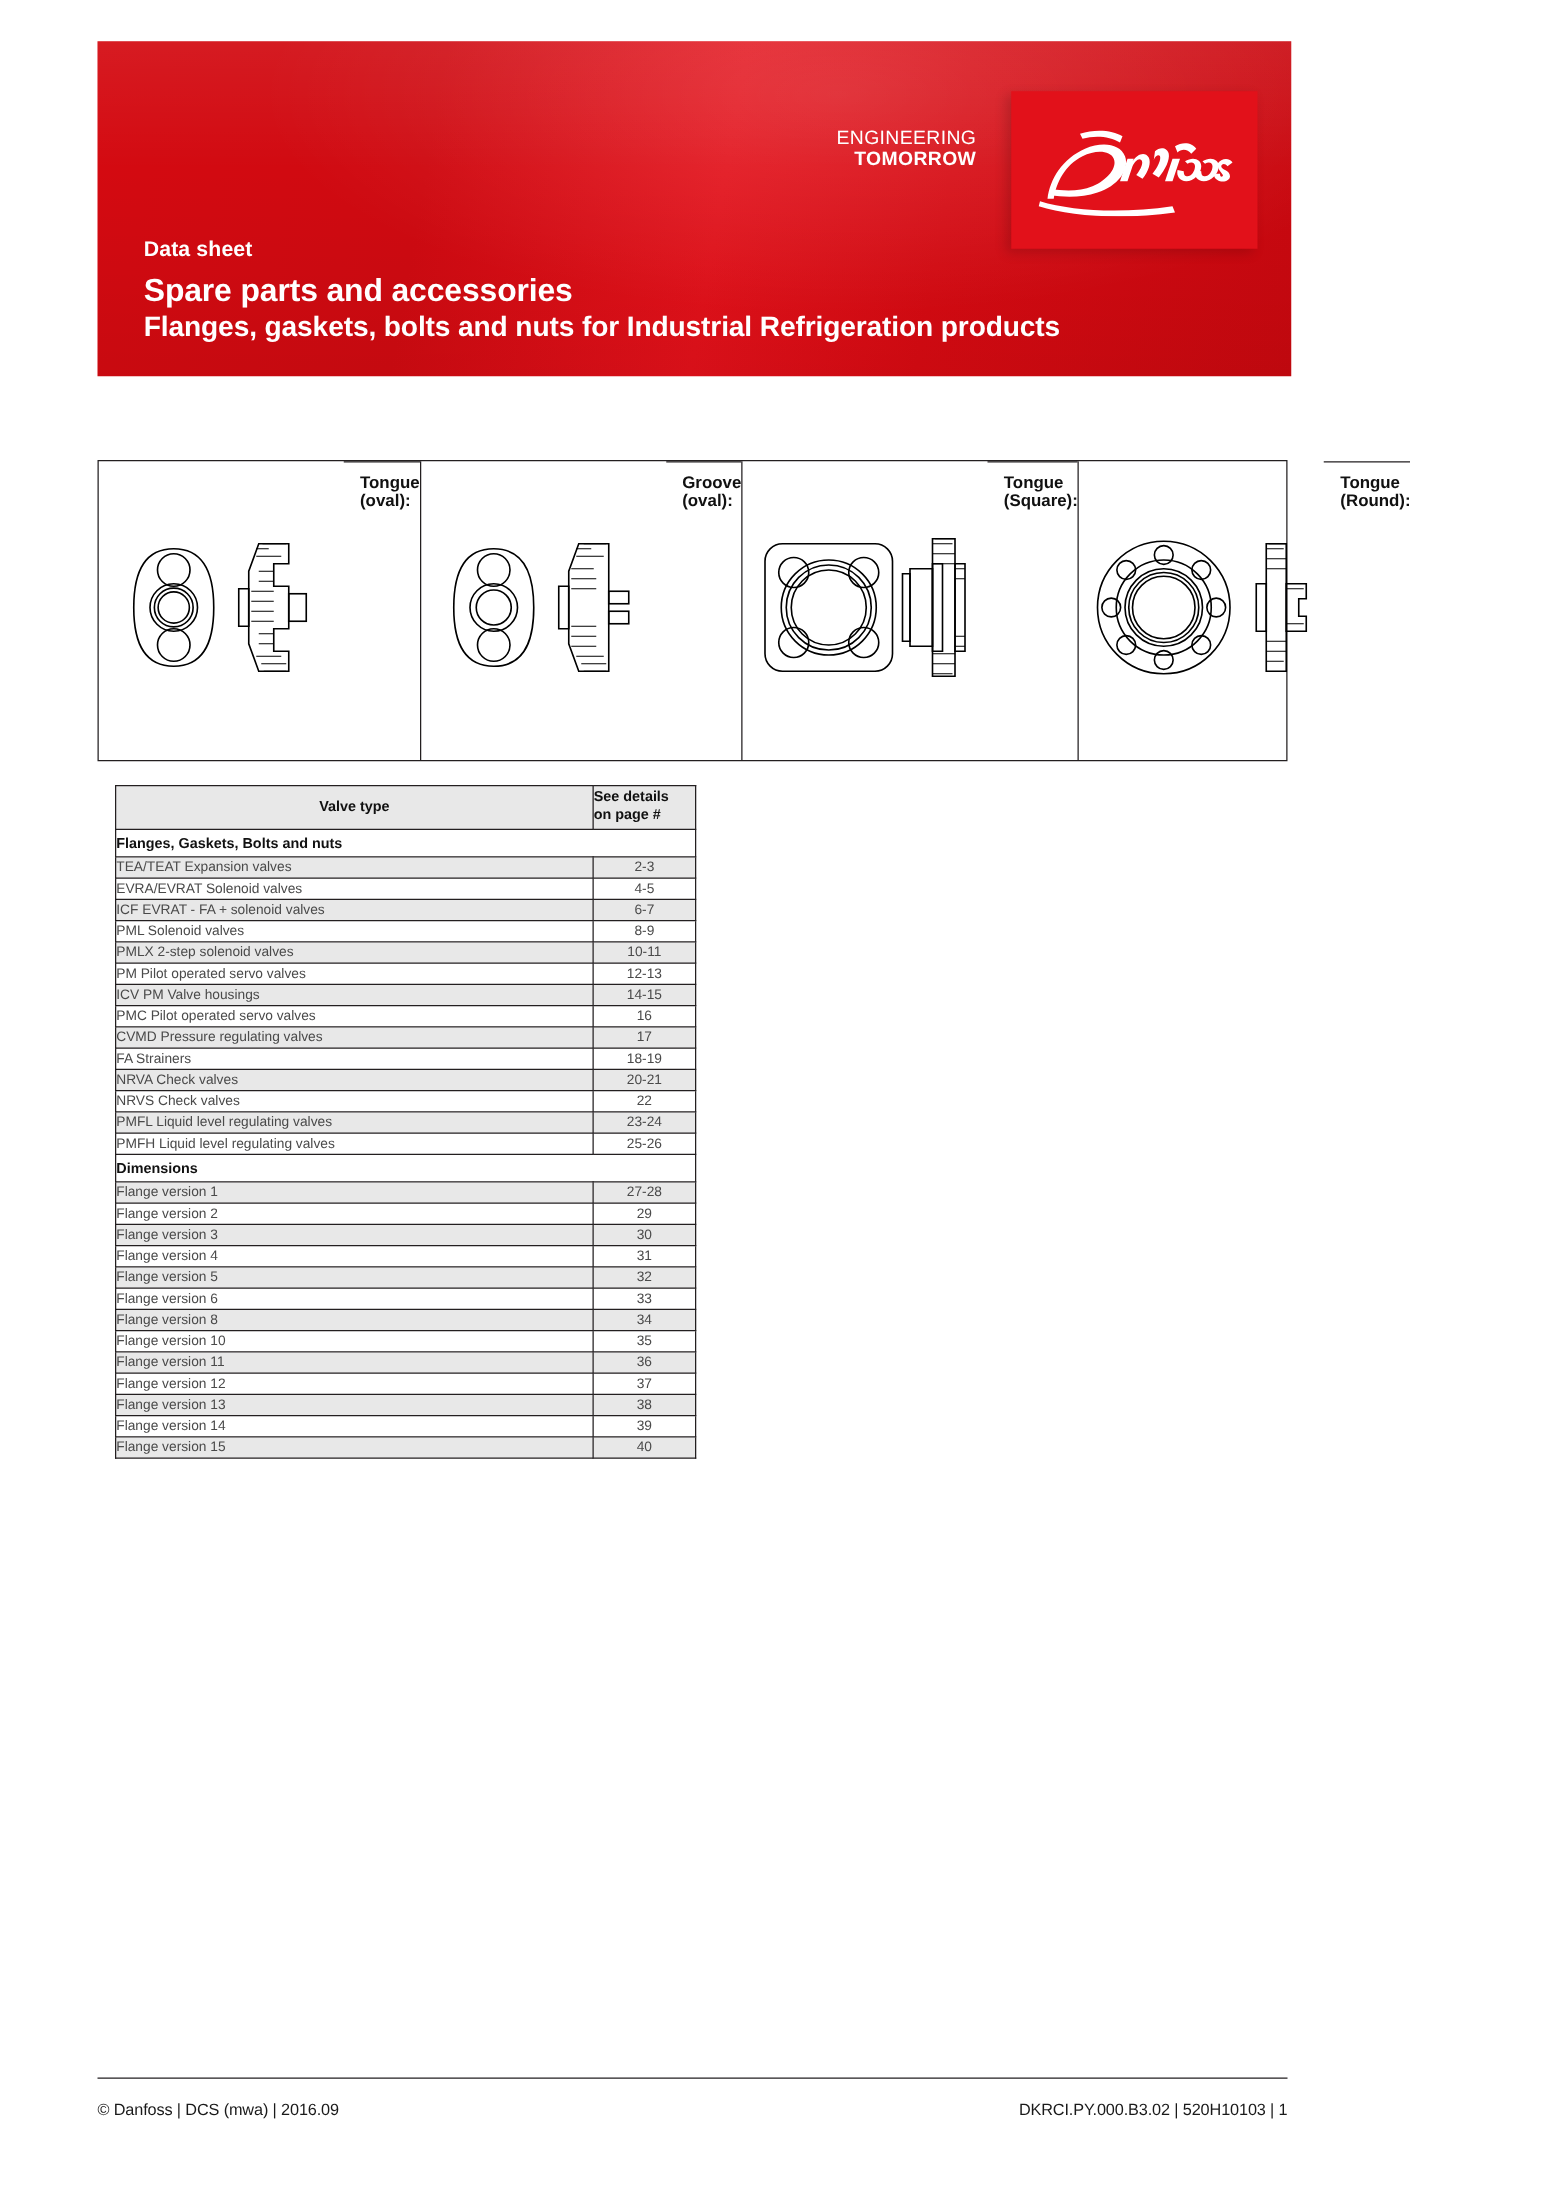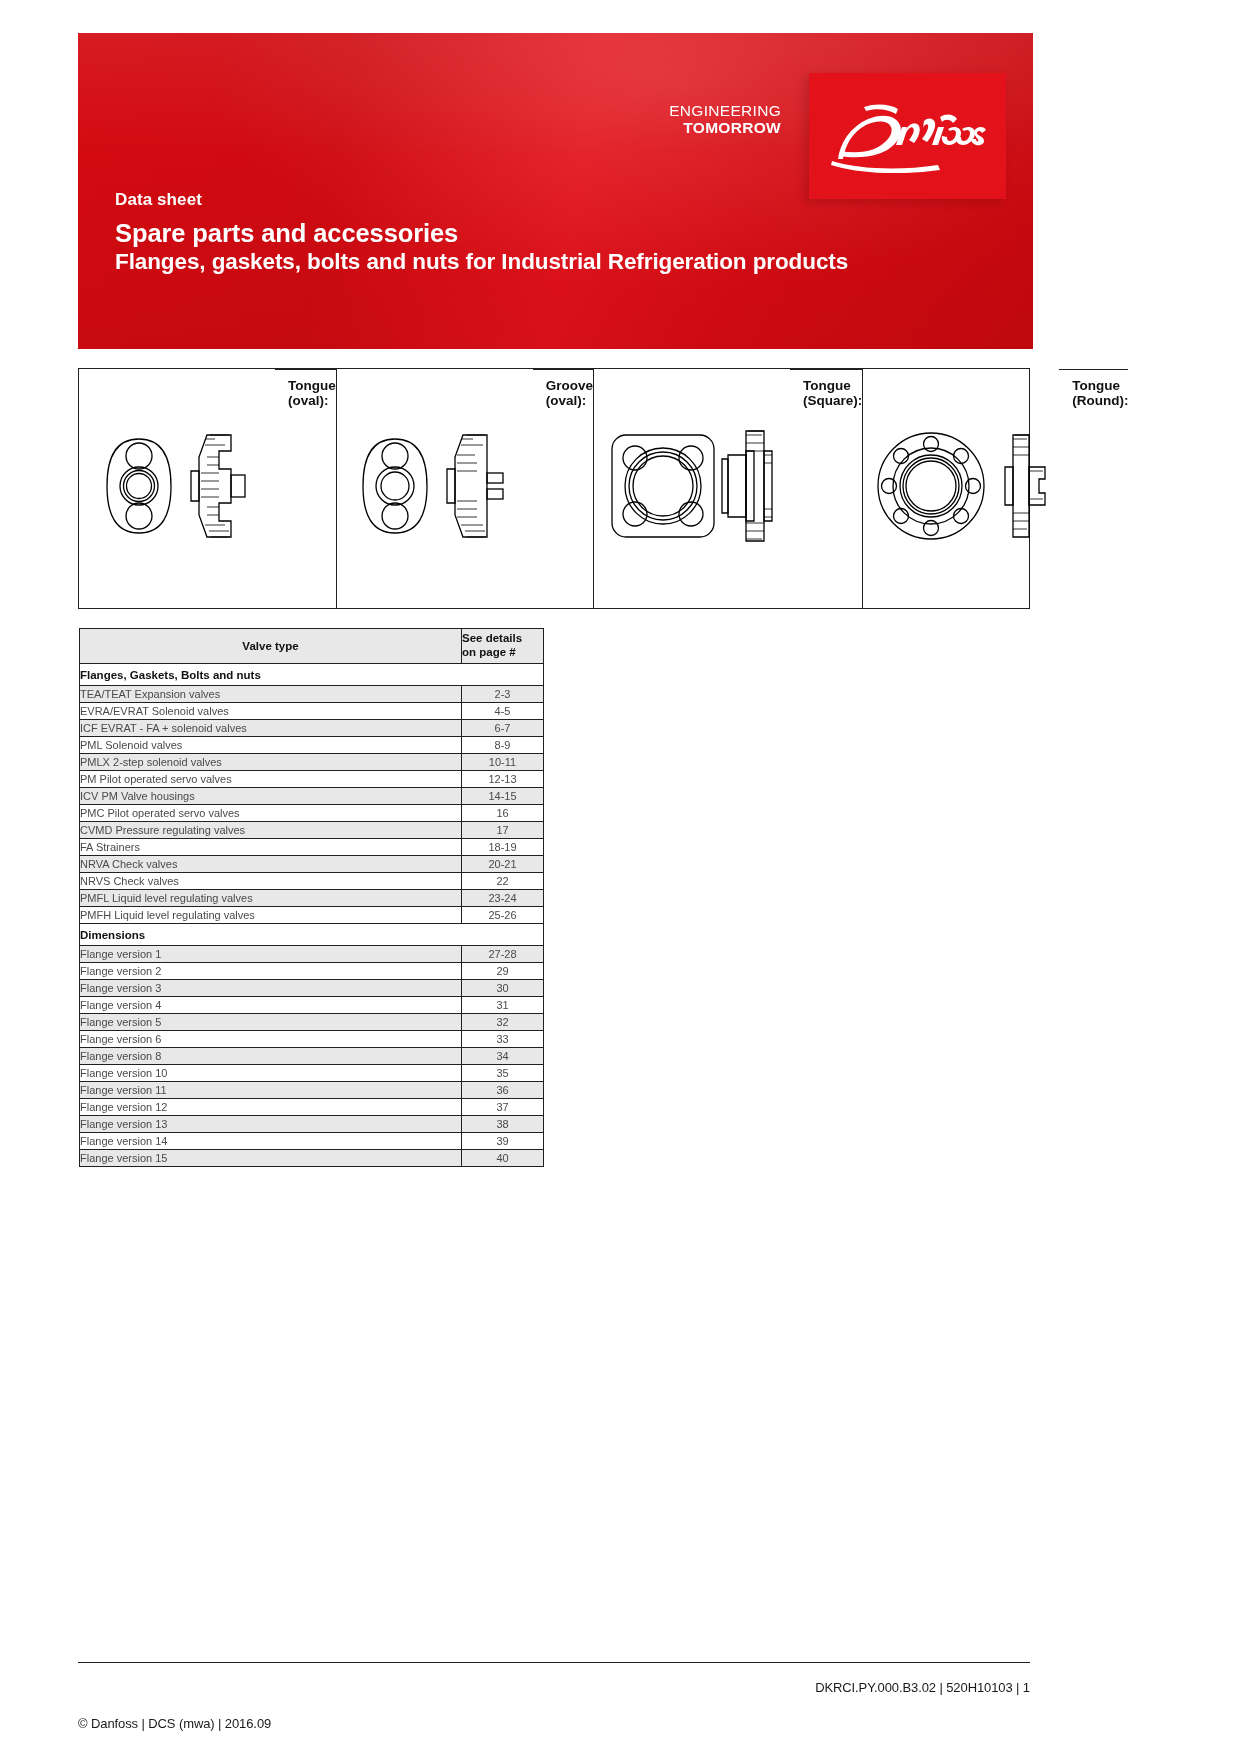--- a/index.html
+++ b/index.html
@@ -15,21 +15,21 @@
     color: #1a1a1a;
     overflow: hidden;
   }
 
   
   .banner {
     position: absolute;
     left: 78px;
     top: 33px;
     width: 955px;
-    height: 316px;
+    height: 268px;
     background:
       linear-gradient(100deg, #d40a11 0%, #cf0a11 28%, #e2111a 52%, #d60a12 70%, #c8080f 100%);
     overflow: hidden;
   }
   .banner-sheen {
     position: absolute;
     left: 0; top: 0;
     width: 100%; height: 100%;
     background:
       linear-gradient(180deg, rgba(255,255,255,0.07) 0%, rgba(255,255,255,0.0) 38%, rgba(0,0,0,0.05) 100%),
@@ -132,21 +132,21 @@
     padding-left: 13px;
     font-size: 13.5px;
     font-weight: 700;
     color: #111;
     box-sizing: border-box;
   }
 
   
   .tbl {
     position: absolute;
-    left: 79px;
+    left: 92px;
     top: 628px;
     width: 464px;
     border-collapse: collapse;
     table-layout: fixed;
     border-radius: 14px;
   }
   .tbl td, .tbl th {
     border: 1px solid #231f20;
     padding: 0;
     box-sizing: border-box;
@@ -211,21 +211,20 @@
     height: 1px;
     background: #231f20;
   }
   .footer-left {
     position: absolute;
     left: 78px;
     top: 1680px;
     font-size: 13px;
     color: #1a1a1a;
     letter-spacing: -0.1px;
-    margin-top: 36px;
   }
   .footer-right {
     position: absolute;
     right: 211px;
     top: 1680px;
     font-size: 13px;
     color: #1a1a1a;
     letter-spacing: -0.1px;
     text-align: center;
     white-space: nowrap;

